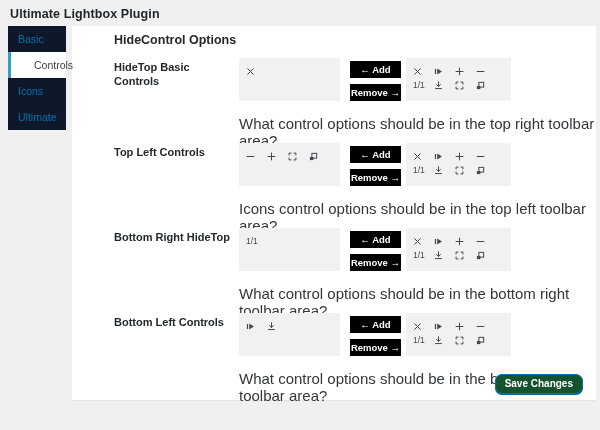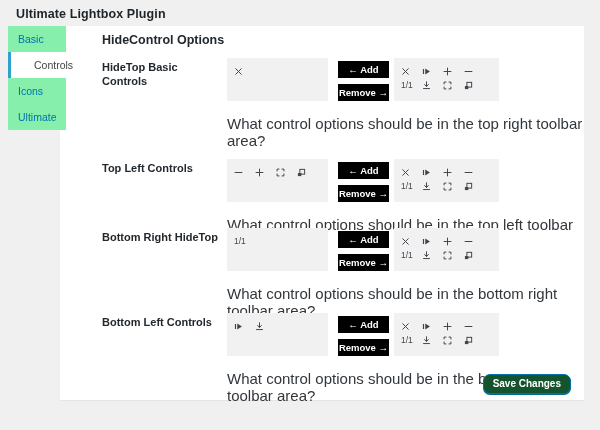--- a/index.html
+++ b/index.html
@@ -5,50 +5,50 @@
   * { margin:0; padding:0; box-sizing:border-box; }
   html,body { width:600px; height:430px; }
   body {
     position:relative;
     background:#f0f0f1;
     font-family:"Liberation Sans", sans-serif;
     color:#23282d;
     overflow:hidden;
   }
   .page-title {
-    position:absolute; left:16px; top:7px;
+    position:absolute; left:10px; top:7px;
     font-size:12.5px; font-weight:bold; color:#1d2327;
     letter-spacing:.1px;
     text-align:right;
   }
   
   .tabs { position:absolute; left:8px; top:26px; width:58px; z-index:2; }
   .tab {
     height:26px; line-height:26px; padding-left:10px;
-    background:#86efac; color:#0073aa; font-size:10.5px;
+    background:#0f172a; color:#0073aa; font-size:10.5px;
     cursor:pointer;
   }
   .tab.active {
     background:#ffffff; color:#444444;
     border-left:3px solid #2ea2cc; padding-left:23px;
   }
   
   .panel {
-    position:absolute; left:60px; top:26px;
+    position:absolute; left:72px; top:26px;
     width:524px; height:374px;
     background:#ffffff;
     box-shadow:0 1px 1px rgba(0,0,0,.04);
   }
   .panel-heading {
     position:absolute; left:42px; top:7px;
     font-size:12.5px; font-weight:bold; color:#23282d;
   }
   
   .opt-row { position:absolute; left:0; width:100%; height:85px; }
-  .row-0 { top:32px; } .row-1 { top:117px;margin-top:16px; } .row-2 { top:202px; } .row-3 { top:287px; }
+  .row-0 { top:32px; } .row-1 { top:117px; } .row-2 { top:202px; } .row-3 { top:287px; }
   .row-label {
     position:absolute; left:42px; top:3px; width:118px;
     font-size:11px; font-weight:bold; color:#23282d; line-height:1.25;
   }
   .iconbox {
     position:absolute; top:0; height:43px;
     background:#f1f1f1;
     display:flex; flex-wrap:wrap; align-content:flex-start;
     padding:6px 0 0 7px;
   }
@@ -216,21 +216,21 @@
             <path d="M1.2 3.2 V1.2 H3.2 M6.8 1.2 H8.8 V3.2 M8.8 6.8 V8.8 H6.8 M3.2 8.8 H1.2 V6.8" stroke="currentColor" stroke-width="1.1" fill="none" stroke-linecap="square"></path>
           </svg>
         </span>
         <span class="icell">
           <svg width="9" height="9" viewBox="0 0 10 10">
             <rect x="3.2" y="1.5" width="5.3" height="5.3" stroke="currentColor" stroke-width="1.1" fill="none" stroke-linecap="square"></rect>
             <rect x="1" y="5.6" width="3.8" height="3.4" fill="currentColor"></rect>
           </svg>
         </span>
       </div>
-    <div class="row-question">What control options should be in the top left toolbar area?</div>
+    <div class="row-question">Icons control options should be in the top left toolbar area?</div>
   </div>
 
   <div class="opt-row row-2">
     <div class="row-label">Bottom Right HideTop</div>
     <div class="iconbox selbox">
         <span class="icell">1/1</span>
       </div>
     <button class="btn-black btn-add">← Add</button>
     <button class="btn-black btn-remove">Remove →</button>
     <div class="iconbox availbox">

